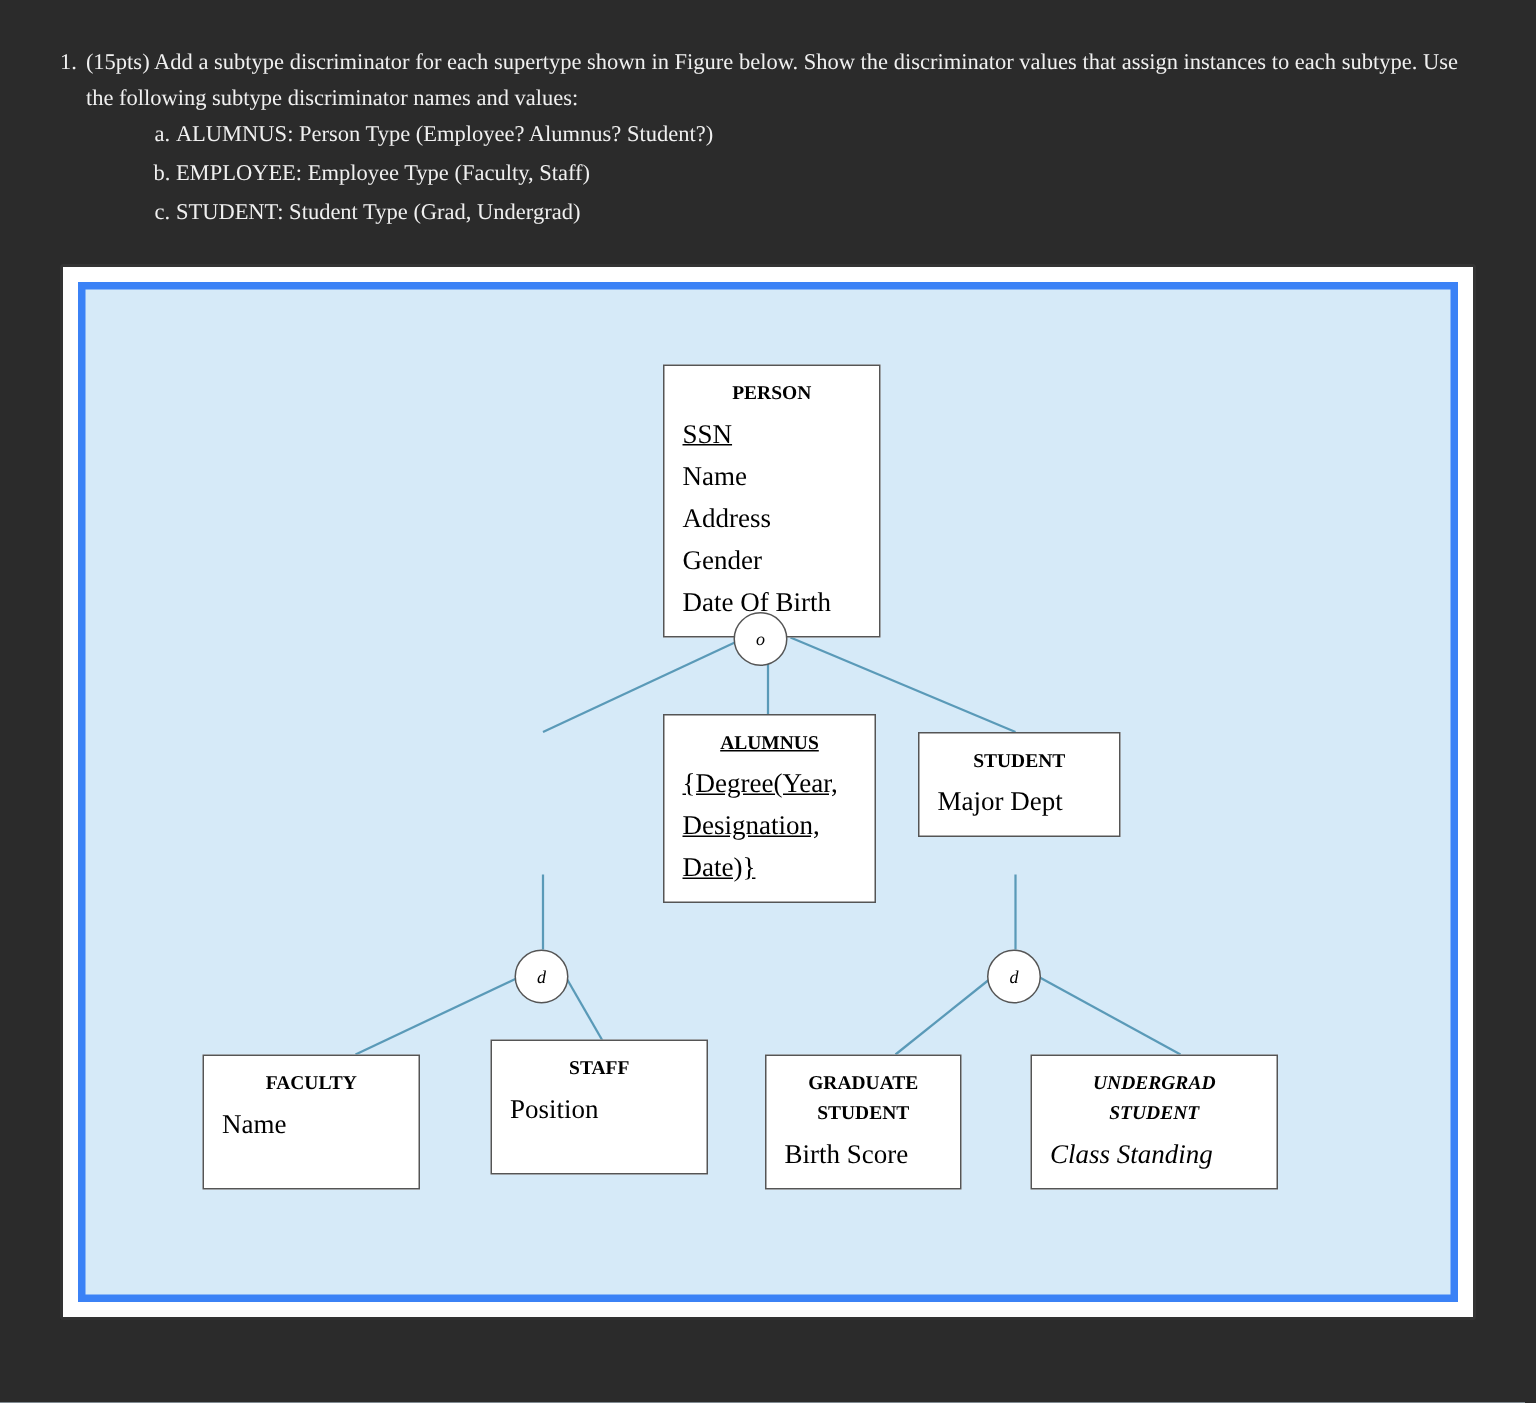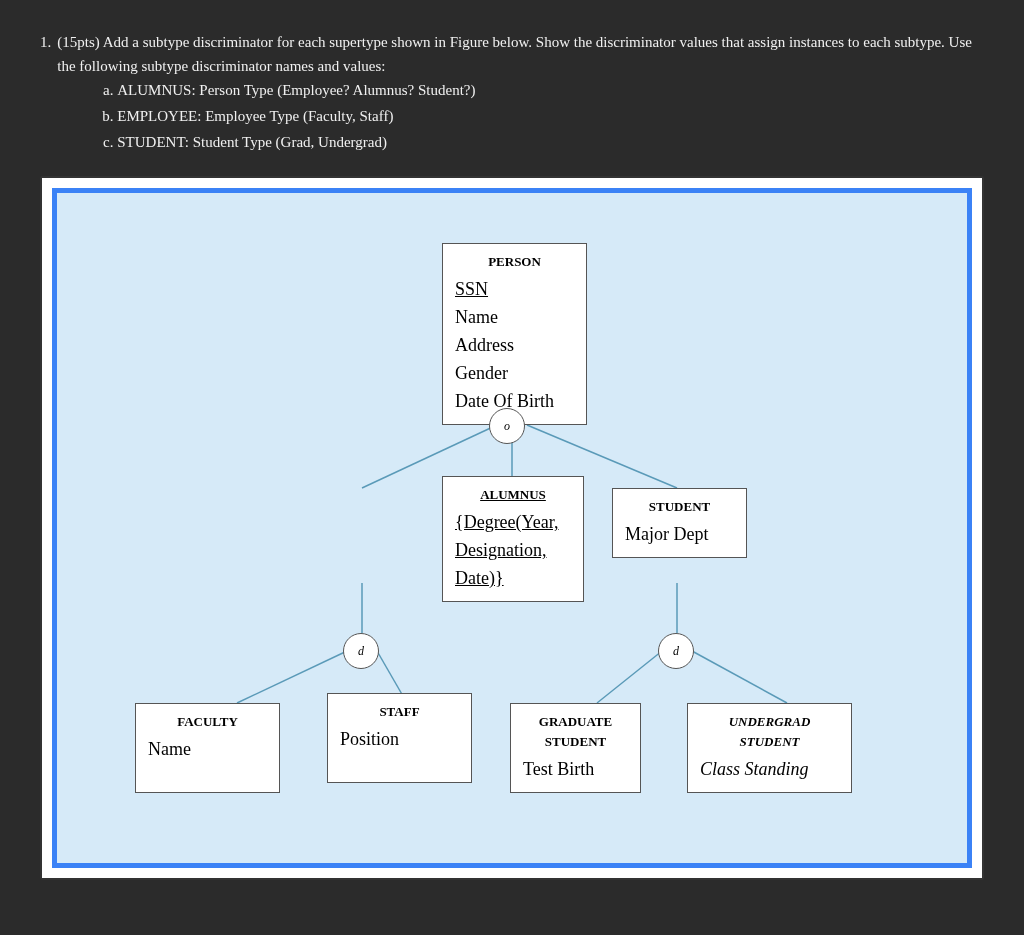--- a/index.html
+++ b/index.html
@@ -189,21 +189,21 @@
       <div class="entity-box" style="left: 270px; top: 500px; width: 145px; min-height: 90px;">
         <div class="entity-name">STAFF</div>
         <div class="entity-attr">
           <span>Position</span>
         </div>
       </div>
 
       <div class="entity-box" style="left: 453px; top: 510px; width: 131px; min-height: 90px;">
         <div class="entity-name">GRADUATE<br>STUDENT</div>
         <div class="entity-attr">
-          <span>Test Birth</span>
+          <span>Birth Score</span>
         </div>
       </div>
 
       <div class="entity-box" style="left: 630px; top: 510px; width: 165px; min-height: 90px; font-style: italic;">
         <div class="entity-name">UNDERGRAD<br>STUDENT</div>
         <div class="entity-attr">
           <span>Class Standing</span>
         </div>
       </div>
 

